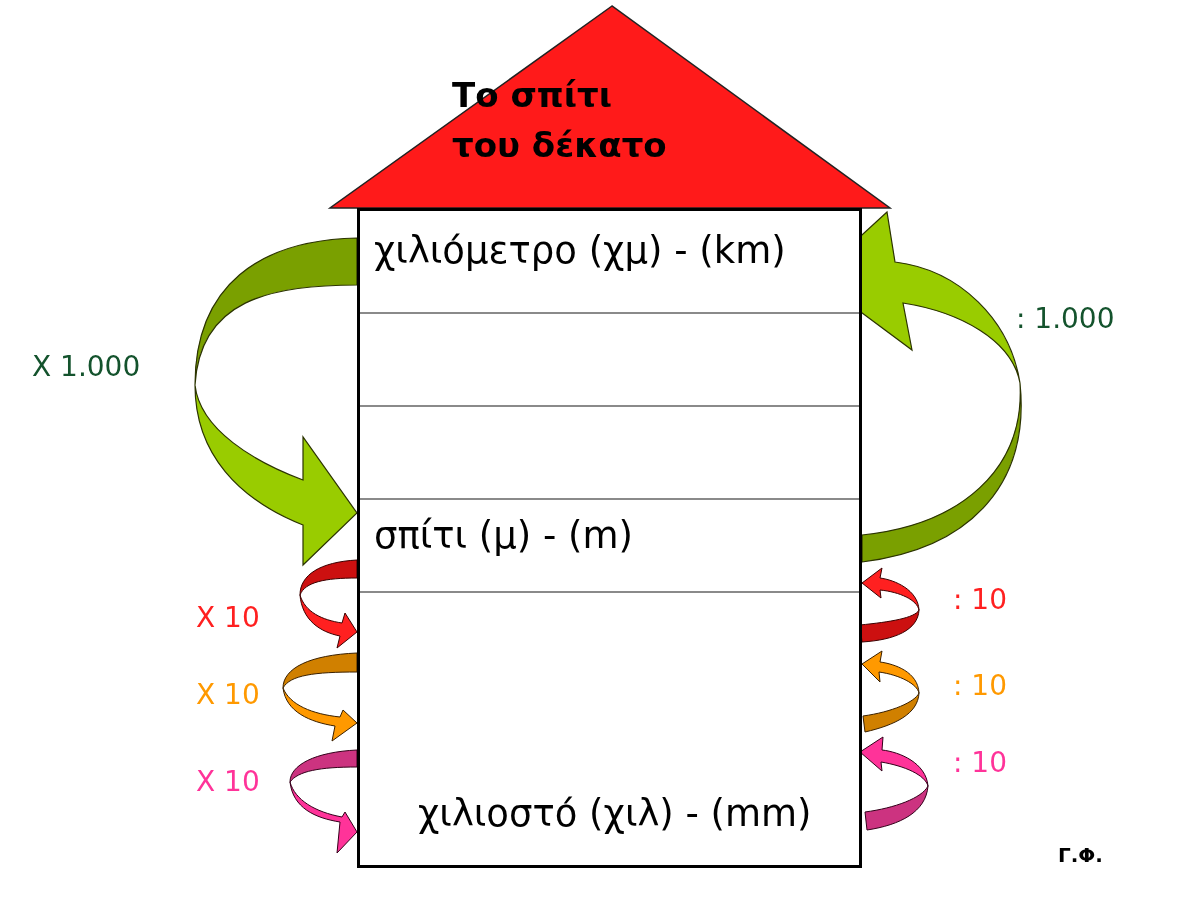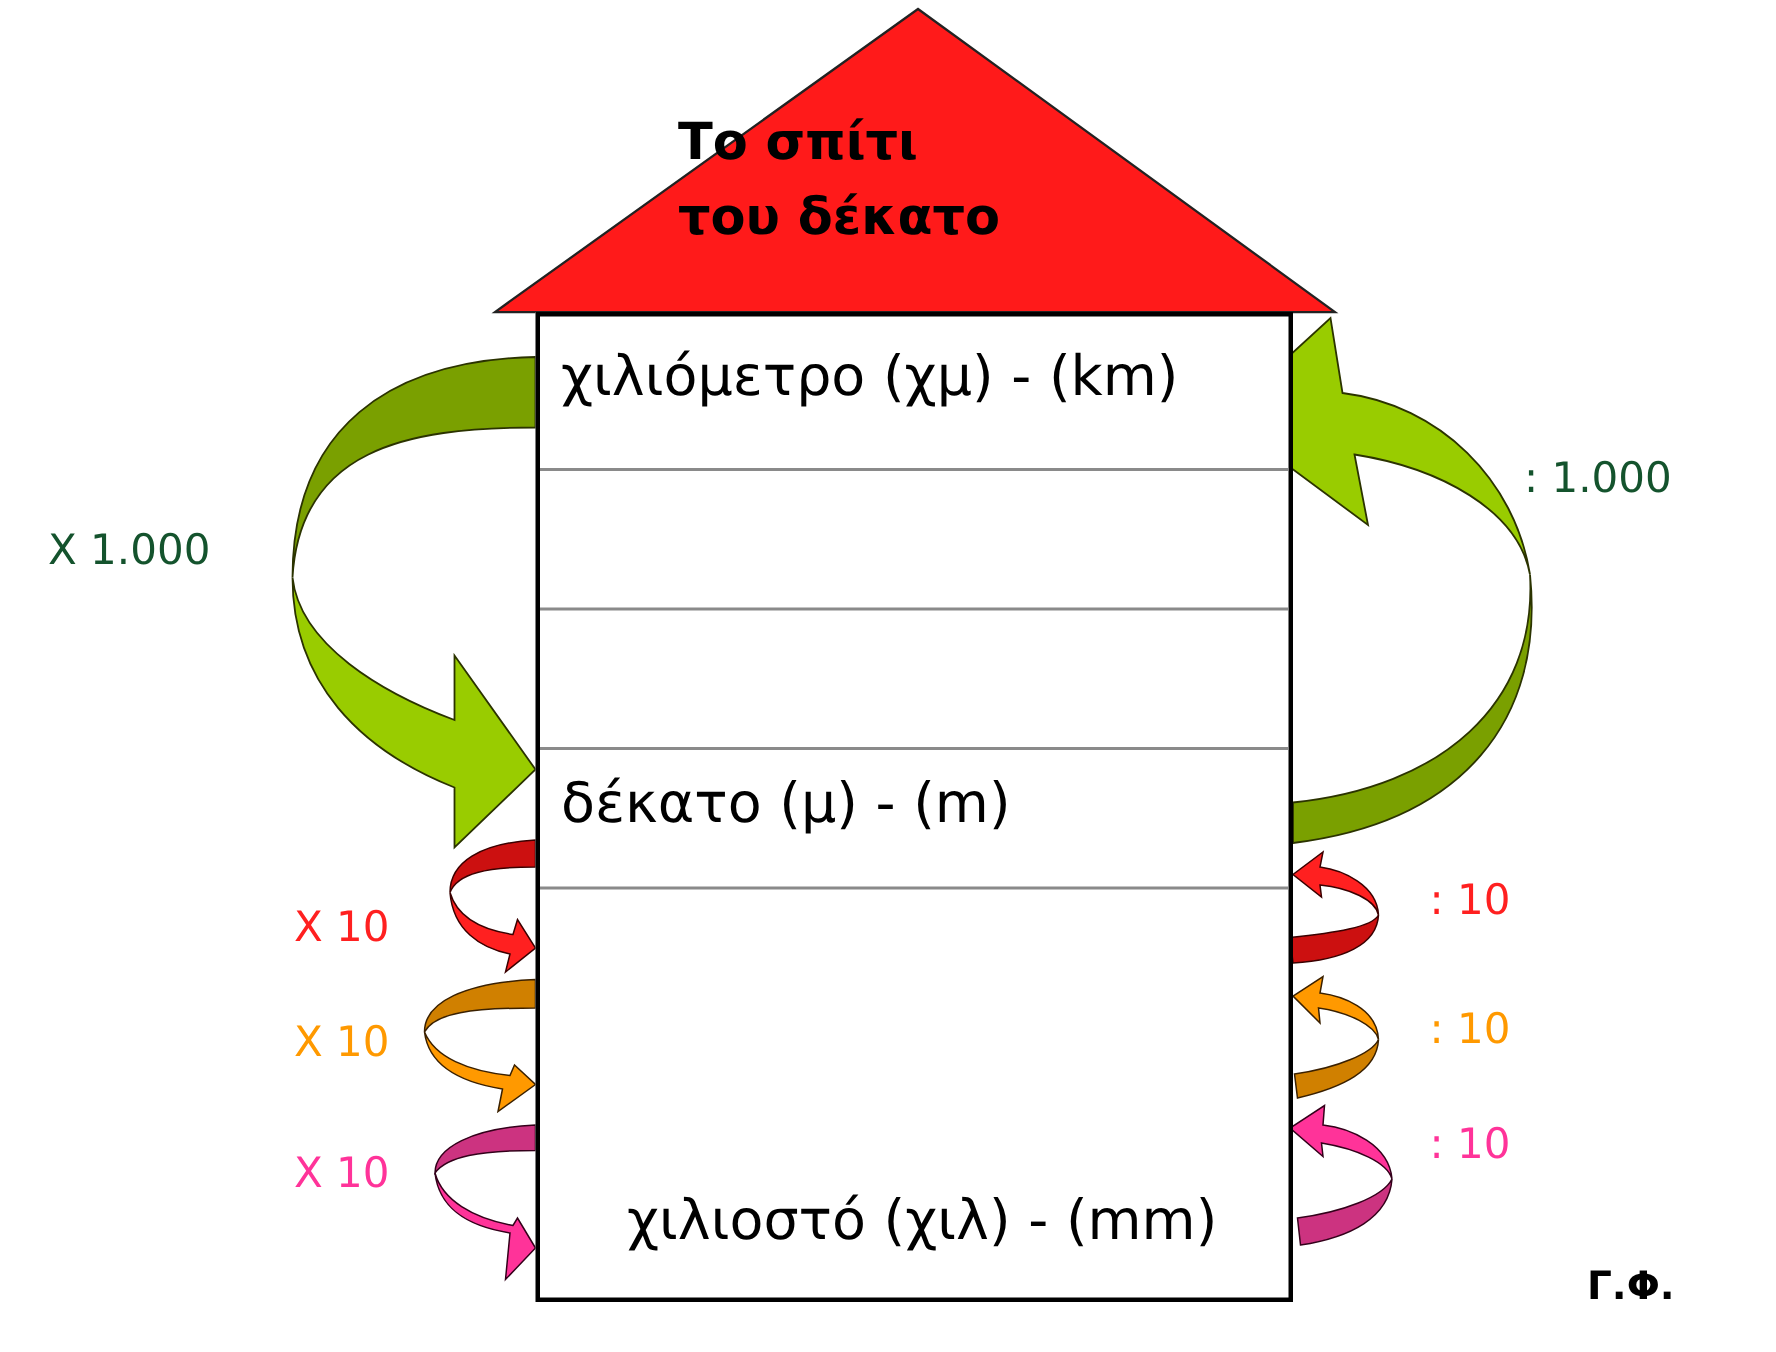--- a/index.html
+++ b/index.html
@@ -11,21 +11,21 @@
                 font-size: 34px; line-height: 46px; }
   .house { position: absolute; left: 357px; top: 208px; width: 505px; height: 660px;
            border: 3px solid #000; box-sizing: border-box; background: #fff; }
   .row { position: absolute; left: 0; right: 0; height: 93px; box-sizing: border-box;
          border-bottom: 2px solid #8a8a8a; padding-left: 28px; }
   .row:last-child { border-bottom: none; margin-left: 44px; }
   .row-label { position: absolute; left: 14px; top: 14px; font-size: 37px; color: #000;
                font-family: "DejaVu Sans", sans-serif; white-space: nowrap; }
   .factor { position: absolute; font-family: "DejaVu Sans", sans-serif; font-size: 28px;
             white-space: nowrap; }
-  .credit { position: absolute; left: 1058px; top: 843px; font-size: 26px; font-weight: bold;
+  .credit { position: absolute; left: 1058px; top: 843px; font-size: 20px; font-weight: bold;
             color: #000; font-family: "DejaVu Sans", sans-serif; }
 </style>
 </head>
 <body>
 
 <svg class="art" width="1184" height="901" viewBox="0 0 1184 901">
 
   <polygon points="612,6 330,208 890,208" fill="#ff1a1a" stroke="#222" stroke-width="1.5"></polygon>
 
   <g stroke="#2b3300" stroke-width="1.2">
@@ -80,21 +80,21 @@
   <div class="row" style="top:0;height:103px;">
     <span class="row-label" style="top:18px;">χιλιόμετρο (χμ) - (km)</span>
   </div>
   <div class="row" style="top:103px;">
     <span class="row-label"></span>
   </div>
   <div class="row" style="top:196px;">
     <span class="row-label"></span>
   </div>
   <div class="row" style="top:289px;">
-    <span class="row-label">δέκατο (μ) - (m)</span>
+    <span class="row-label">σπίτι (μ) - (m)</span>
   </div>
   <div class="row" style="top:567px;border-bottom:none;">
     <span class="row-label">χιλιοστό (χιλ) - (mm)</span>
   </div>
 </div>
 
 <div class="factor" style="left:32px;top:302px;color:#14532d;margin-top:48px;">X 1.000</div>
 <div class="factor" style="left:196px;top:601px;color:#ff2020;">X 10</div>
 <div class="factor" style="left:196px;top:678px;color:#ff9900;">X 10</div>
 <div class="factor" style="left:196px;top:765px;color:#ff3399;">X 10</div>

